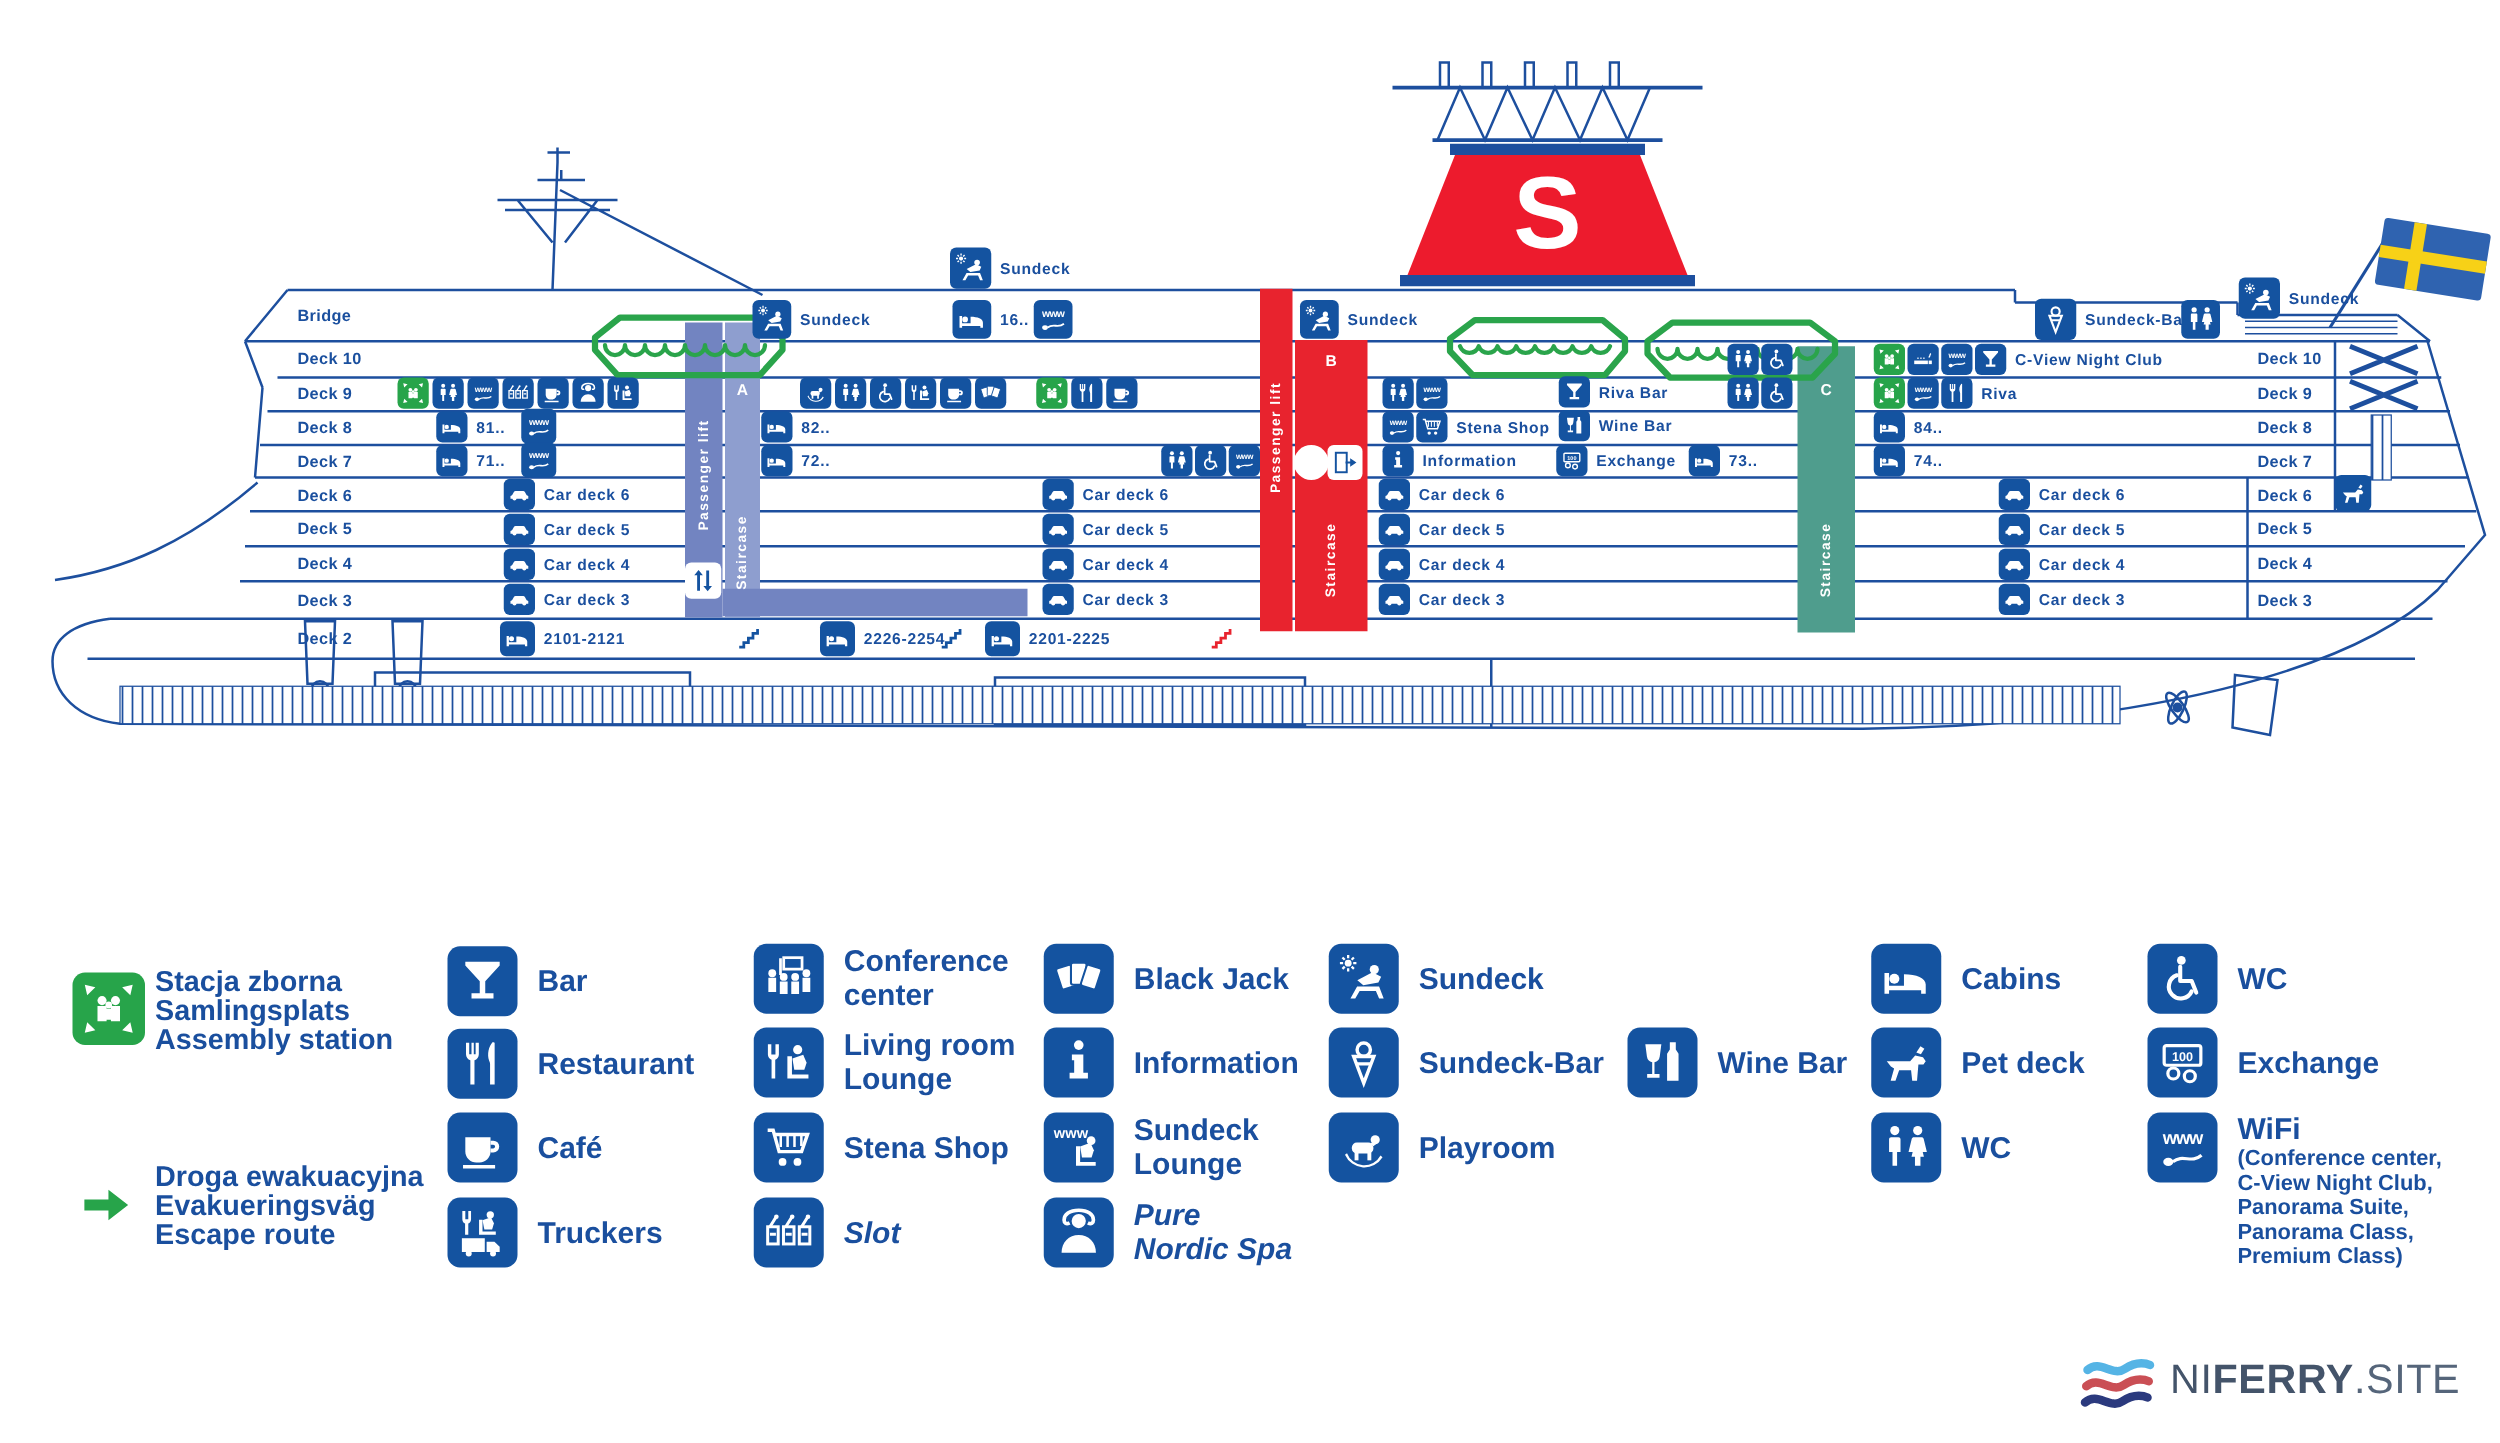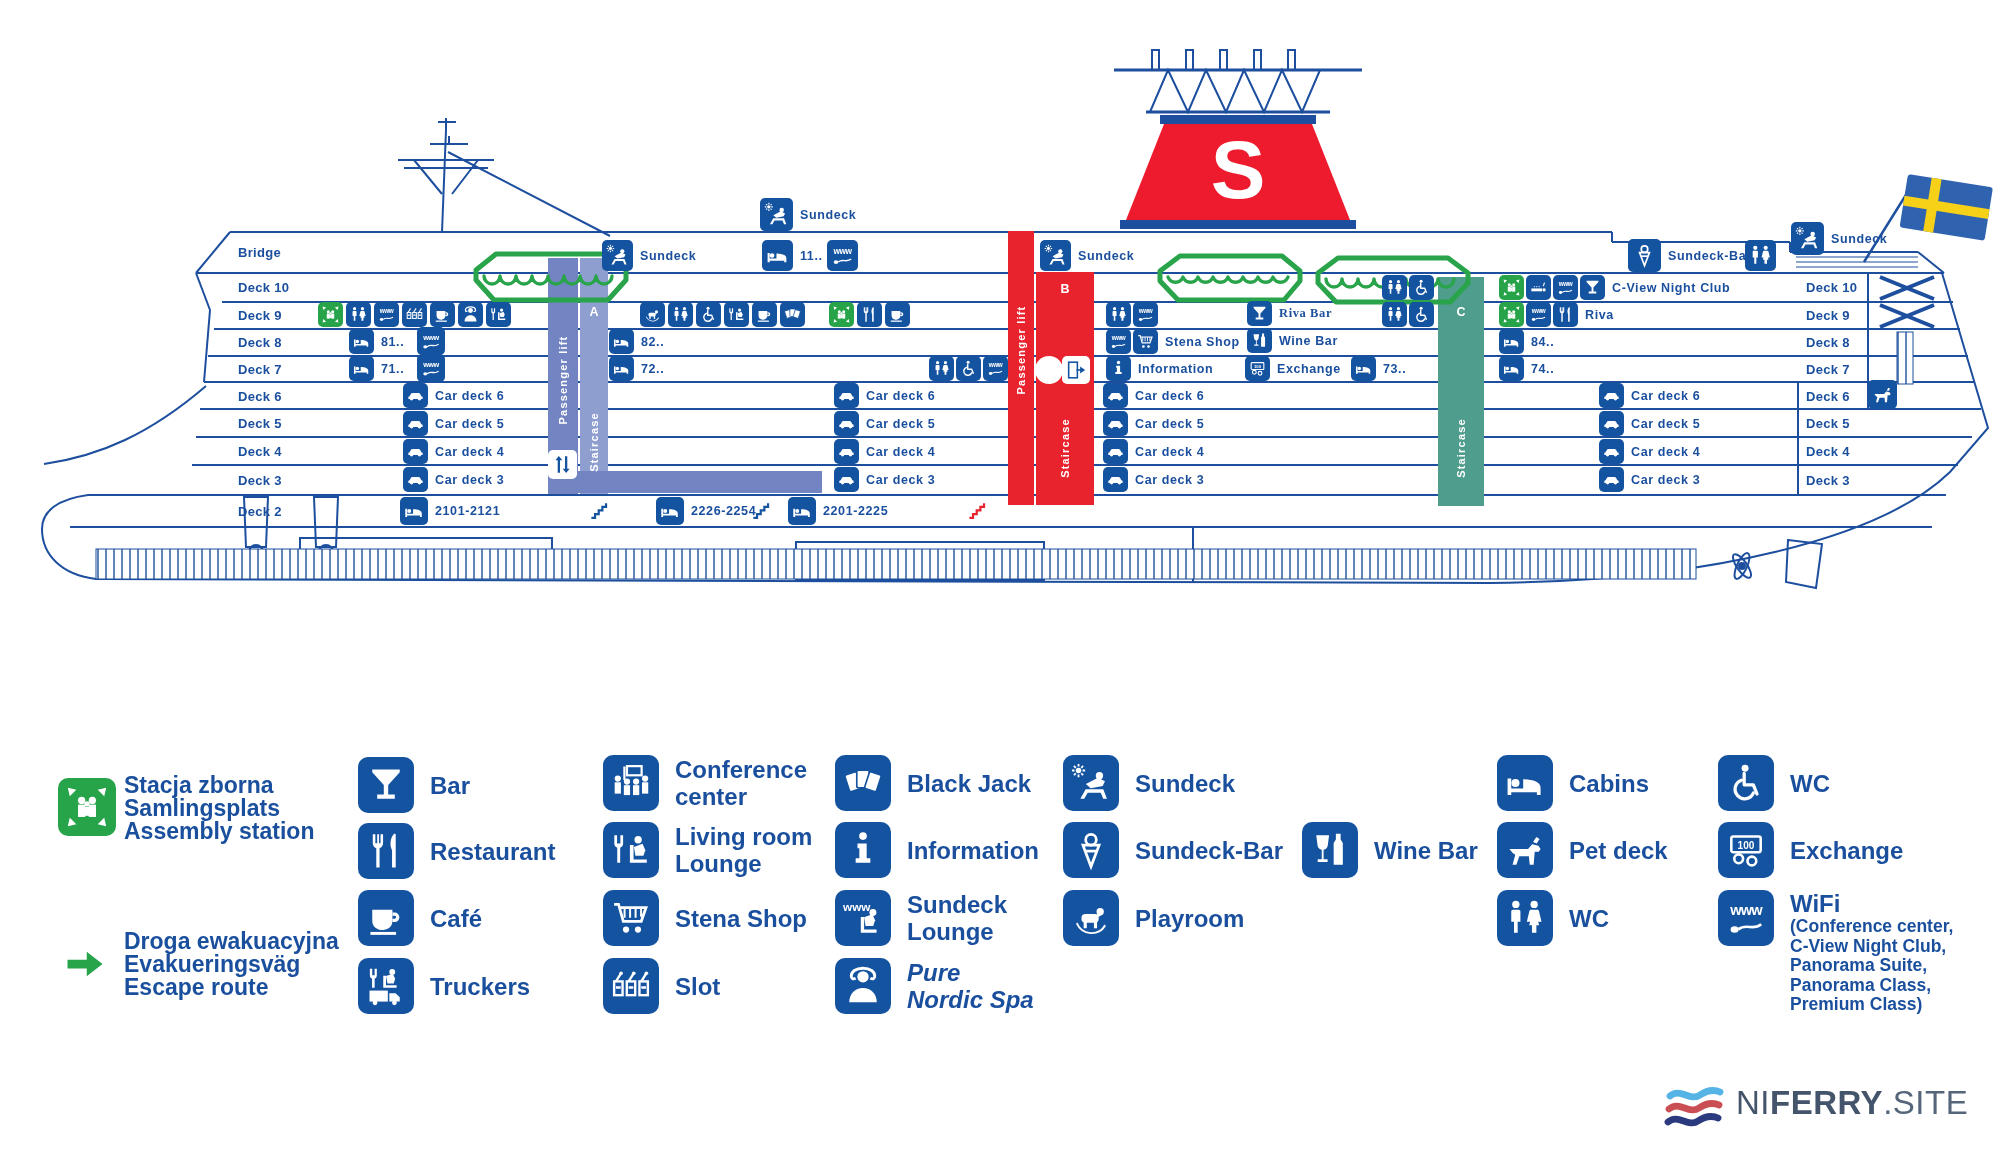--- a/index.html
+++ b/index.html
@@ -410,21 +410,21 @@
         </svg>
       </div>
       <span class="mk-label">Sundeck</span>
     </div>
     <div class="mk" style="left: 762px; top: 240px;">
       <div class="chip" style="width: 31px; height: 31px;">
         <svg viewBox="0 0 24 24" width="25" height="25">
           <use href="#sym-cabins"></use>
         </svg>
       </div>
-      <span class="mk-label">11..</span>
+      <span class="mk-label">16..</span>
     </div>
     <div class="mk" style="left: 827px; top: 240px;">
       <div class="chip" style="width: 31px; height: 31px;">
         <svg viewBox="0 0 24 24" width="25" height="25">
           <use href="#sym-www"></use>
         </svg>
       </div>
     </div>
     <div class="mk" style="left: 1040px; top: 240px;">
       <div class="chip" style="width: 31px; height: 31px;">
@@ -619,21 +619,21 @@
         </svg>
       </div>
     </div>
     <div class="mk" style="left: 1133px; top: 302px;">
       <div class="chip" style="width: 25px; height: 25px;">
         <svg viewBox="0 0 24 24" width="19" height="19">
           <use href="#sym-www"></use>
         </svg>
       </div>
     </div>
-    <div class="mk" style="left: 1247px; top: 301px; font-family: Liberation Serif, serif;">
+    <div class="mk" style="left: 1247px; top: 301px;">
       <div class="chip" style="width: 25px; height: 25px;">
         <svg viewBox="0 0 24 24" width="19" height="19">
           <use href="#sym-bar"></use>
         </svg>
       </div>
       <span class="mk-label">Riva Bar</span>
     </div>
     <div class="mk" style="left: 1382px; top: 302px;">
       <div class="chip" style="width: 25px; height: 25px;">
         <svg viewBox="0 0 24 24" width="19" height="19">
@@ -1062,21 +1062,21 @@
     <div class="lg-item" style="left: 603px; top: 890px;">
       <div class="lg-icon">
         <svg viewBox="0 0 24 24" width="44" height="44">
           <use href="#sym-shop"></use>
         </svg>
       </div>
       <div>
         <div class="lg-label">Stena Shop</div>
       </div>
     </div>
-    <div class="lg-item" style="left: 603px; top: 958px;">
+    <div class="lg-item" style="left: 603px; top: 958px; font-style: italic;">
       <div class="lg-icon">
         <svg viewBox="0 0 24 24" width="44" height="44">
           <use href="#sym-slot"></use>
         </svg>
       </div>
       <div>
         <div class="lg-label">Slot</div>
       </div>
     </div>
     <div class="lg-item" style="left: 835px; top: 755px; justify-content: flex-end;">

